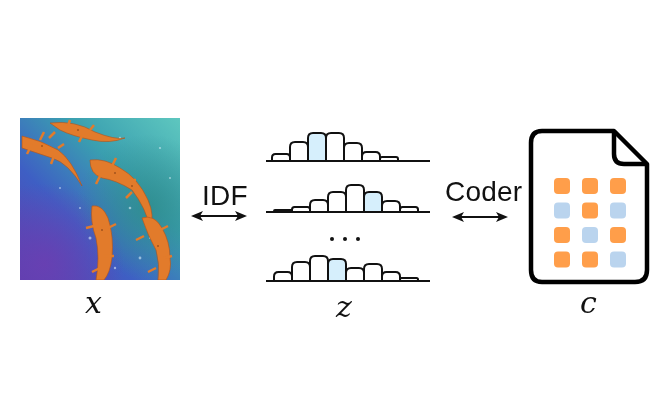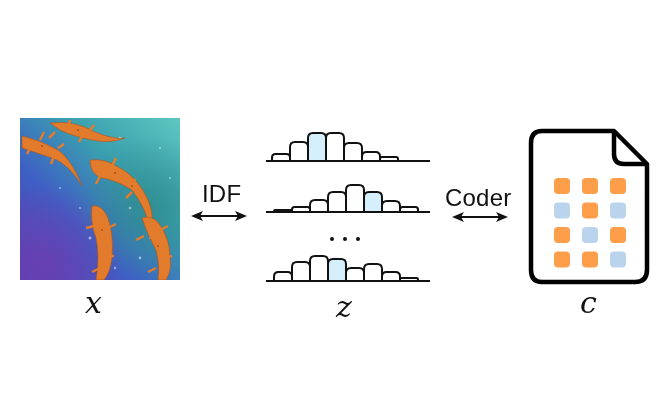--- a/index.html
+++ b/index.html
@@ -1,20 +1,20 @@
 <!DOCTYPE html>
 <html><head>
 <meta charset="utf-8">
 <style>
   html, body { margin:0; padding:0; background:#ffffff; }
   body { width:660px; height:400px; position:relative; overflow:hidden; font-family:"Liberation Sans", sans-serif; }
   .abs { position:absolute; }
   #painting { left:20px; top:118px; width:160px; height:162px; overflow:hidden; }
   .label-math { font-family:"DejaVu Serif", "Liberation Serif", serif; font-style:italic; font-size:30px; color:#111; line-height:1; }
-  .label-op { font-family:"Liberation Sans", sans-serif; font-size:24px; color:#111; font-weight:300; letter-spacing:0.2px; }
+  .label-op { font-family:"Liberation Sans", sans-serif; font-size:28px; color:#111; font-weight:300; letter-spacing:0.2px; }
   .hist svg, .arrow svg, .doc svg { display:block; }
 </style>
 </head>
 <body>
 
 <div id="painting" class="abs">
   <svg width="160" height="162" viewBox="0 0 160 162" xmlns="http://www.w3.org/2000/svg">
     <defs>
       <linearGradient id="bg" x1="0" y1="1" x2="1" y2="0">
         <stop offset="0" stop-color="#5a3fae"></stop>
@@ -128,21 +128,21 @@
       <path d="M66 36 V19 Q66 14 71 14 H79 Q84 14 84 19 V36 Z" fill="#d6effc" stroke="#111111" stroke-width="2"></path>
       <path d="M84 36 V28 Q84 23 89 23 H97 Q102 23 102 28 V36 Z" fill="#ffffff" stroke="#111111" stroke-width="2"></path>
       <path d="M102 36 V24 Q102 19 107 19 H115 Q120 19 120 24 V36 Z" fill="#ffffff" stroke="#111111" stroke-width="2"></path>
       <path d="M120 36 V31.5 Q120 27 124.5 27 H133.5 Q138 27 138 31.5 V36 Z" fill="#ffffff" stroke="#111111" stroke-width="2"></path>
       <path d="M138 36 V34.5 Q138 33 139.5 33 H154.5 Q156 33 156 34.5 V36 Z" fill="#ffffff" stroke="#111111" stroke-width="2"></path>
       <line x1="4" x2="168" y1="36" y2="36" stroke="#111" stroke-width="2"></line>
     </svg>
 </div>
 <div class="abs label-math" style="left:336px; top:292px;">z</div>
 
-<div class="abs label-op" style="left:445px; top:184px;">Coder</div>
+<div class="abs label-op" style="left:445px; top:176px;">Coder</div>
 <div class="abs arrow" style="left:452px; top:210px;">
   <svg width="56" height="14" viewBox="0 0 56 14">
     <line x1="6" y1="7" x2="50" y2="7" stroke="#111" stroke-width="2"></line>
     <polygon points="0,7 12,2 9,7 12,12" fill="#111"></polygon>
     <polygon points="56,7 44,2 47,7 44,12" fill="#111"></polygon>
   </svg>
 </div>
 
 <div class="abs doc" style="left:528px; top:128px;">
   <svg id="docsvg" width="122" height="158" viewBox="0 0 122 158">

